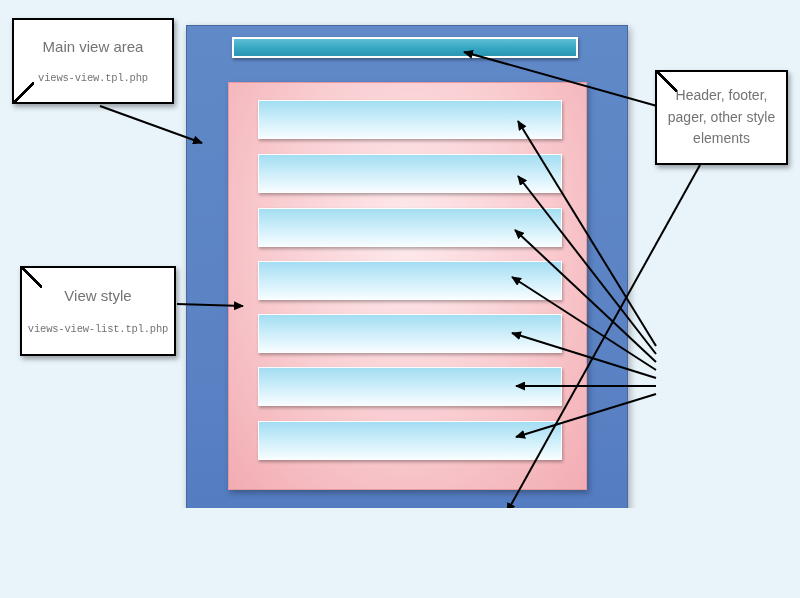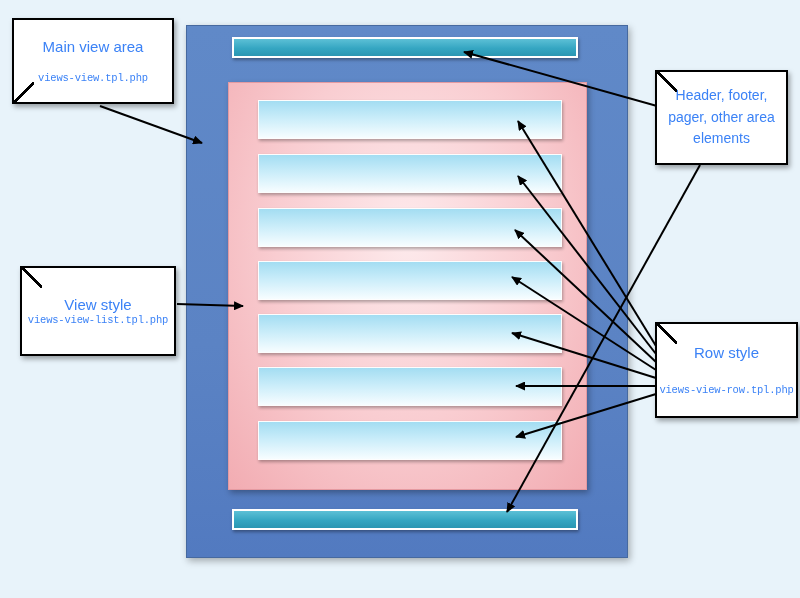--- a/index.html
+++ b/index.html
@@ -1,20 +1,20 @@
 <!DOCTYPE html>
 <html><head>
 <meta charset="utf-8">
 <style>
   html,body { margin:0; padding:0; background:#e8f3fa; }
   .canvas {
-    position:relative; width:800px; height:598px; overflow:hidden;
+    position:relative; width:800px; height:508px; overflow:hidden;
     background:#e8f3fa;
     font-family:"Liberation Sans", sans-serif;
-    color:#3b82f6;
+    color:#737373;
   }
 
   
   .blue-area {
     position:absolute; left:186px; top:25px; width:440px; height:531px;
     background:linear-gradient(180deg,#6089c8 0%, #5b83c4 60%, #527ac0 100%);
     border:1px solid #46699f;
     box-shadow:2px 3px 7px rgba(0,0,0,0.30);
   }
 
@@ -51,21 +51,21 @@
     box-shadow:2px 3px 5px rgba(0,0,0,0.35);
     display:flex; flex-direction:column; justify-content:space-around; align-items:center;
     box-sizing:border-box; padding:10px 4px; text-align:center;
   }
   .callout .title { font-size:15px; line-height:1.25; }
   .callout .file  {
     font-family:"Liberation Mono", monospace; 
     font-size:10.5px; white-space:nowrap; letter-spacing:-0.2px;
   }
   .callout-main-view   { left:12px;  top:18px;  width:162px; height:86px; }
-  .callout-view-style  { left:20px;  top:266px; width:156px; height:90px;justify-content:center; }
+  .callout-view-style  { left:20px;  top:266px; width:156px; height:90px; }
   .callout-header      { left:655px; top:70px;  width:133px; height:95px; justify-content:center; }
   .callout-header .title { font-size:14px; line-height:1.55; }
   .callout-row-style   { left:655px; top:322px; width:143px; height:96px; }
 
   
   .fold { position:absolute; width:22px; height:22px; pointer-events:none; }
   .fold-bl { left:-2px; bottom:-2px;
     background:linear-gradient(to bottom right, transparent 46%, #000 46%, #000 56%, transparent 56%); }
   .fold-tl { left:-2px; top:-2px;
     background:linear-gradient(to top right, transparent 46%, #000 46%, #000 56%, transparent 56%); }
@@ -122,22 +122,17 @@
   </div>
 
   <div class="callout callout-view-style">
     <div class="fold fold-tl"></div>
     <div class="title">View style</div>
     <div class="file">views-view-list.tpl.php</div>
   </div>
 
   <div class="callout callout-header">
     <div class="fold fold-tl"></div>
-    <div class="title">Header, footer, pager, other area elements</div>
+    <div class="title">Header, footer, pager, other style elements</div>
   </div>
 
-  <div class="callout callout-row-style">
-    <div class="fold fold-tl"></div>
-    <div class="title">Row style</div>
-    <div class="file">views-view-row.tpl.php</div>
-  </div>
 
 </div>
 
 </body></html>

